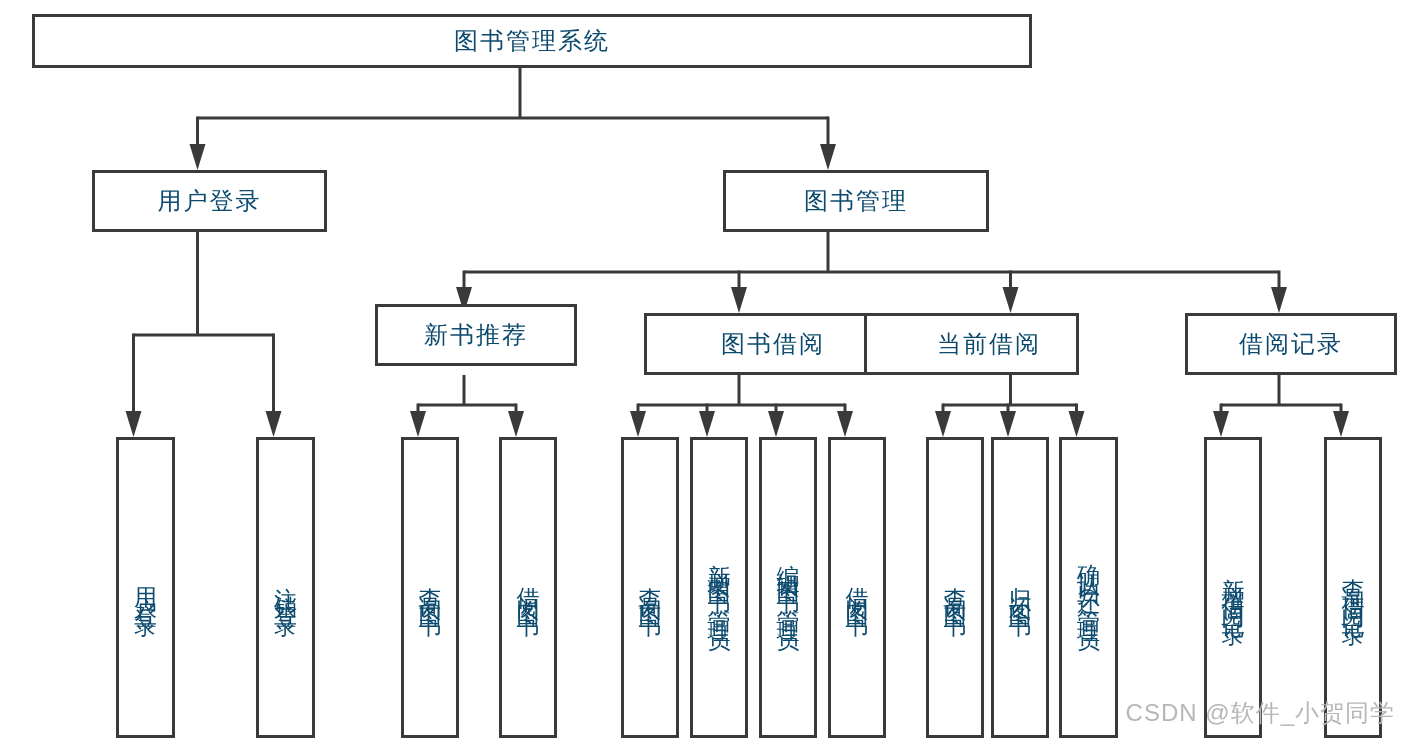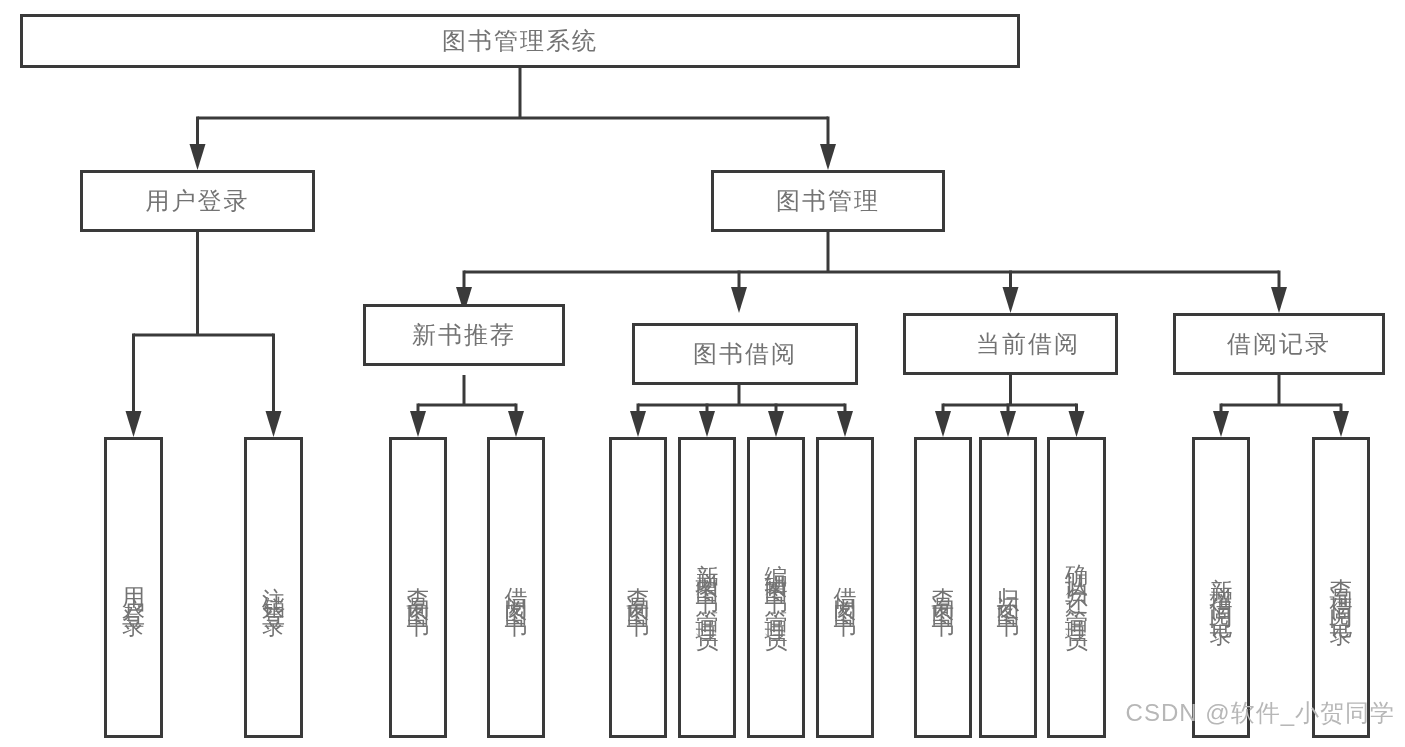--- a/index.html
+++ b/index.html
@@ -5,21 +5,22 @@
   html,body{margin:0;padding:0;}
   body{
     width:1405px;height:747px;position:relative;background:#ffffff;
     font-family:"Liberation Sans","DejaVu Sans",sans-serif;overflow:hidden;
   }
   #edges{position:absolute;left:0;top:0;width:1405px;height:747px;z-index:1;}
   #nodes{position:absolute;left:0;top:0;width:1405px;height:747px;z-index:2;}
   .node{
     position:absolute;box-sizing:border-box;background:#ffffff;
     border:3px solid #3a3a3a;display:flex;align-items:center;justify-content:center;
-    color:#737373;
+    color:#0c4a6e;
+    margin-left:12px;
   }
   .node.horizontal span{font-size:24px;letter-spacing:2px;white-space:nowrap;}
   .node.vertical span{
     writing-mode:vertical-rl;text-orientation:mixed;
     font-size:23px;letter-spacing:0.40em;line-height:1;white-space:nowrap;
   }
   .watermark{
     position:absolute;right:10px;bottom:18px;z-index:5;
     font-size:24px;color:#b7b7b7;letter-spacing:1px;white-space:nowrap;
   }
@@ -81,30 +82,30 @@
     <line x1="1341" y1="403.5" x2="1341" y2="413" stroke="#3a3a3a" stroke-width="3"></line>
     <polygon points="1333,411 1349,411 1341,437" fill="#3a3a3a"></polygon>
   </svg>
 <div id="nodes">
     <div class="node horizontal" style="left: 20px; top: 14px; width: 1000px; height: 54px;">
       <span>图书管理系统</span>
     </div>
     <div class="node horizontal" style="left: 80px; top: 170px; width: 235px; height: 62px;">
       <span>用户登录</span>
     </div>
-    <div class="node horizontal" style="left: 711px; top: 170px; width: 234px; height: 62px;">
+    <div class="node horizontal" style="left: 711px; top: 170px; width: 266px; height: 62px;">
       <span>图书管理</span>
     </div>
     <div class="node horizontal" style="left: 363px; top: 304px; width: 202px; height: 62px;">
       <span>新书推荐</span>
     </div>
-    <div class="node horizontal" style="left: 632px; top: 323px; width: 226px; height: 62px;">
+    <div class="node horizontal" style="left: 632px; top: 313px; width: 258px; height: 62px;">
       <span>图书借阅</span>
     </div>
-    <div class="node horizontal" style="left: 903px; top: 313px; width: 215px; height: 62px; padding-left: 35px;">
+    <div class="node horizontal" style="left: 852px; top: 313px; width: 215px; height: 62px; padding-left: 35px;">
       <span>当前借阅</span>
     </div>
     <div class="node horizontal" style="left: 1173px; top: 313px; width: 212px; height: 62px;">
       <span>借阅记录</span>
     </div>
     <div class="node vertical" style="left: 104px; top: 437px; width: 59px; height: 301px;">
       <span>用户登录</span>
     </div>
     <div class="node vertical" style="left: 244px; top: 437px; width: 59px; height: 301px;">
       <span>注销登录</span>

